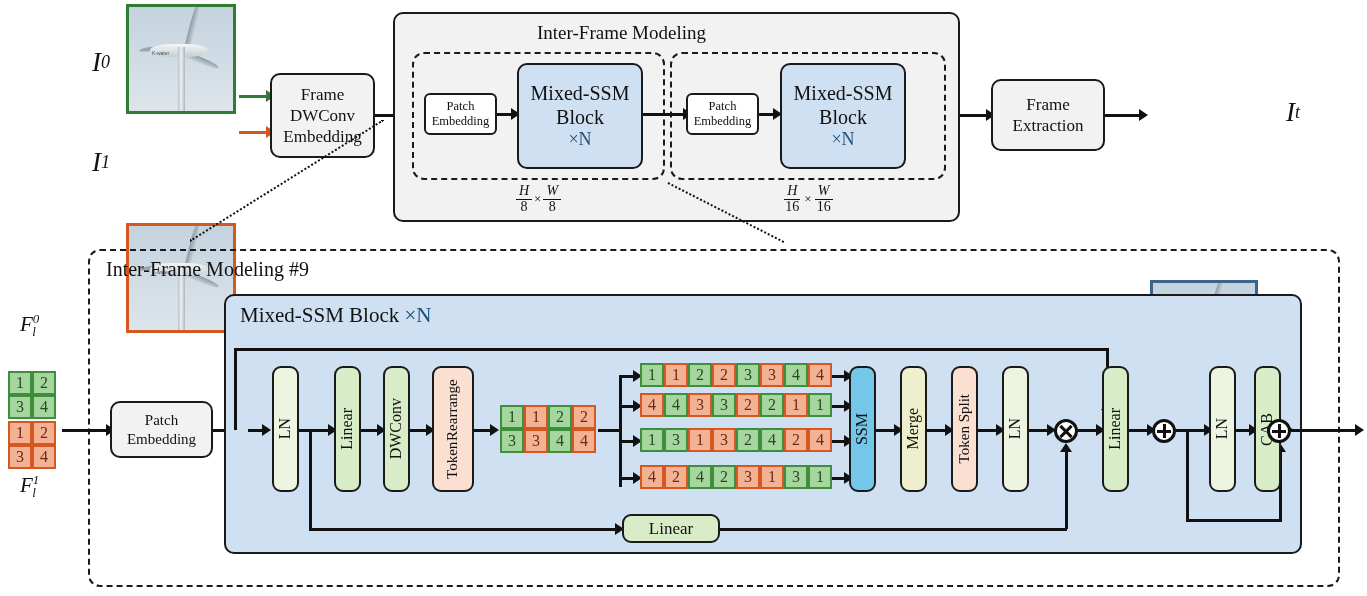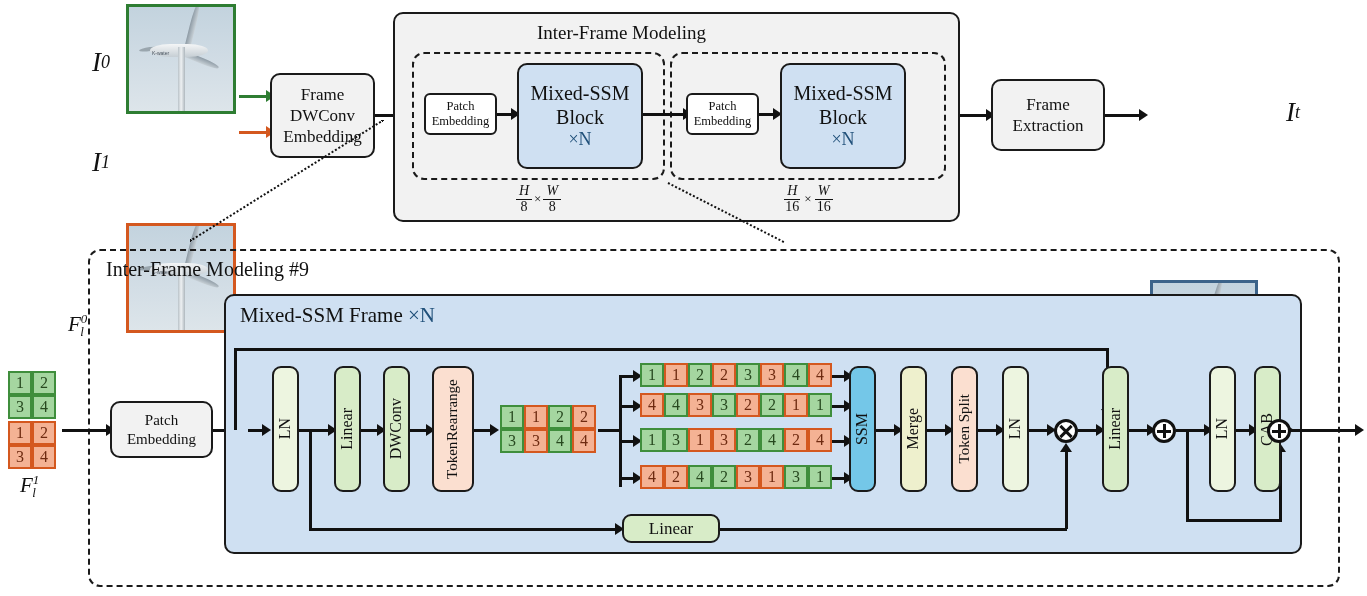--- a/index.html
+++ b/index.html
@@ -192,21 +192,21 @@
   <span class="mi">I</span>
     <sub class="mi" style="font-size:18px;">t</sub>
 </div>
 
 <div class="dotted" style="left:190px;top:240px;width:228px;transform:rotate(-32deg);"></div>
 <div class="dotted" style="left:668px;top:182px;width:130px;transform:rotate(27deg);"></div>
 
 <div class="abs dashbox" style="left:88px;top:249px;width:1252px;height:338px;"></div>
 <div class="abs" style="left:106px;top:258px;font-size:20px;">Inter-Frame Modeling #9</div>
 
-<div class="abs" style="left:20px;top:311px;font-size:21px;margin-left:48px;">
+<div class="abs" style="left:20px;top:311px;font-size:21px;">
   <span class="mi">F</span><sup class="mi" style="font-size:13px;">0</sup><sub class="mi" style="font-size:13px;margin-left:-7px;">l</sub>
 </div>
 <div class="abs grid2" style="left:8px;top:371px;">
     <div class="cell g">1</div>
     <div class="cell g">2</div>
     <div class="cell g">3</div>
     <div class="cell g">4</div>
   </div>
 
 <div class="abs grid2" style="left:8px;top:421px;">
@@ -225,21 +225,21 @@
 <div class="abs rbox cen" style="left:110px;top:401px;width:103px;height:57px;flex-direction:column;font-size:15px;line-height:1.25;">
   <span>Patch</span>
   <span>Embedding</span>
 </div>
 
 <div class="abs hline" style="left:213px;top:429px;width:35px;"></div>
 <div class="abs arrowR" style="left:246px;top:424px;"></div>
 
 <div class="abs rbox" style="left:224px;top:294px;width:1078px;height:260px;background:#cfe0f2;"></div>
 <div class="abs" style="left:240px;top:303px;font-size:21px;">
-  <span>Mixed-SSM Frame</span>
+  <span>Mixed-SSM Block</span>
   <span style="color:#20507a;">×N</span>
 </div>
 
 <div class="abs vline" style="left:234px;top:348px;height:82px;"></div>
 <div class="abs hline" style="left:234px;top:348px;width:875px;"></div>
 <div class="abs vline" style="left:1106px;top:348px;height:62px;"></div>
 <div class="abs arrowD" style="left:1101px;top:409px;"></div>
 
 <div class="abs rbox cen" style="left:272px;top:366px;width:27px;height:126px;background:#edf5e0;border-radius:9px;">
   <span class="vlabel" style="font-size:16px;">LN</span>

